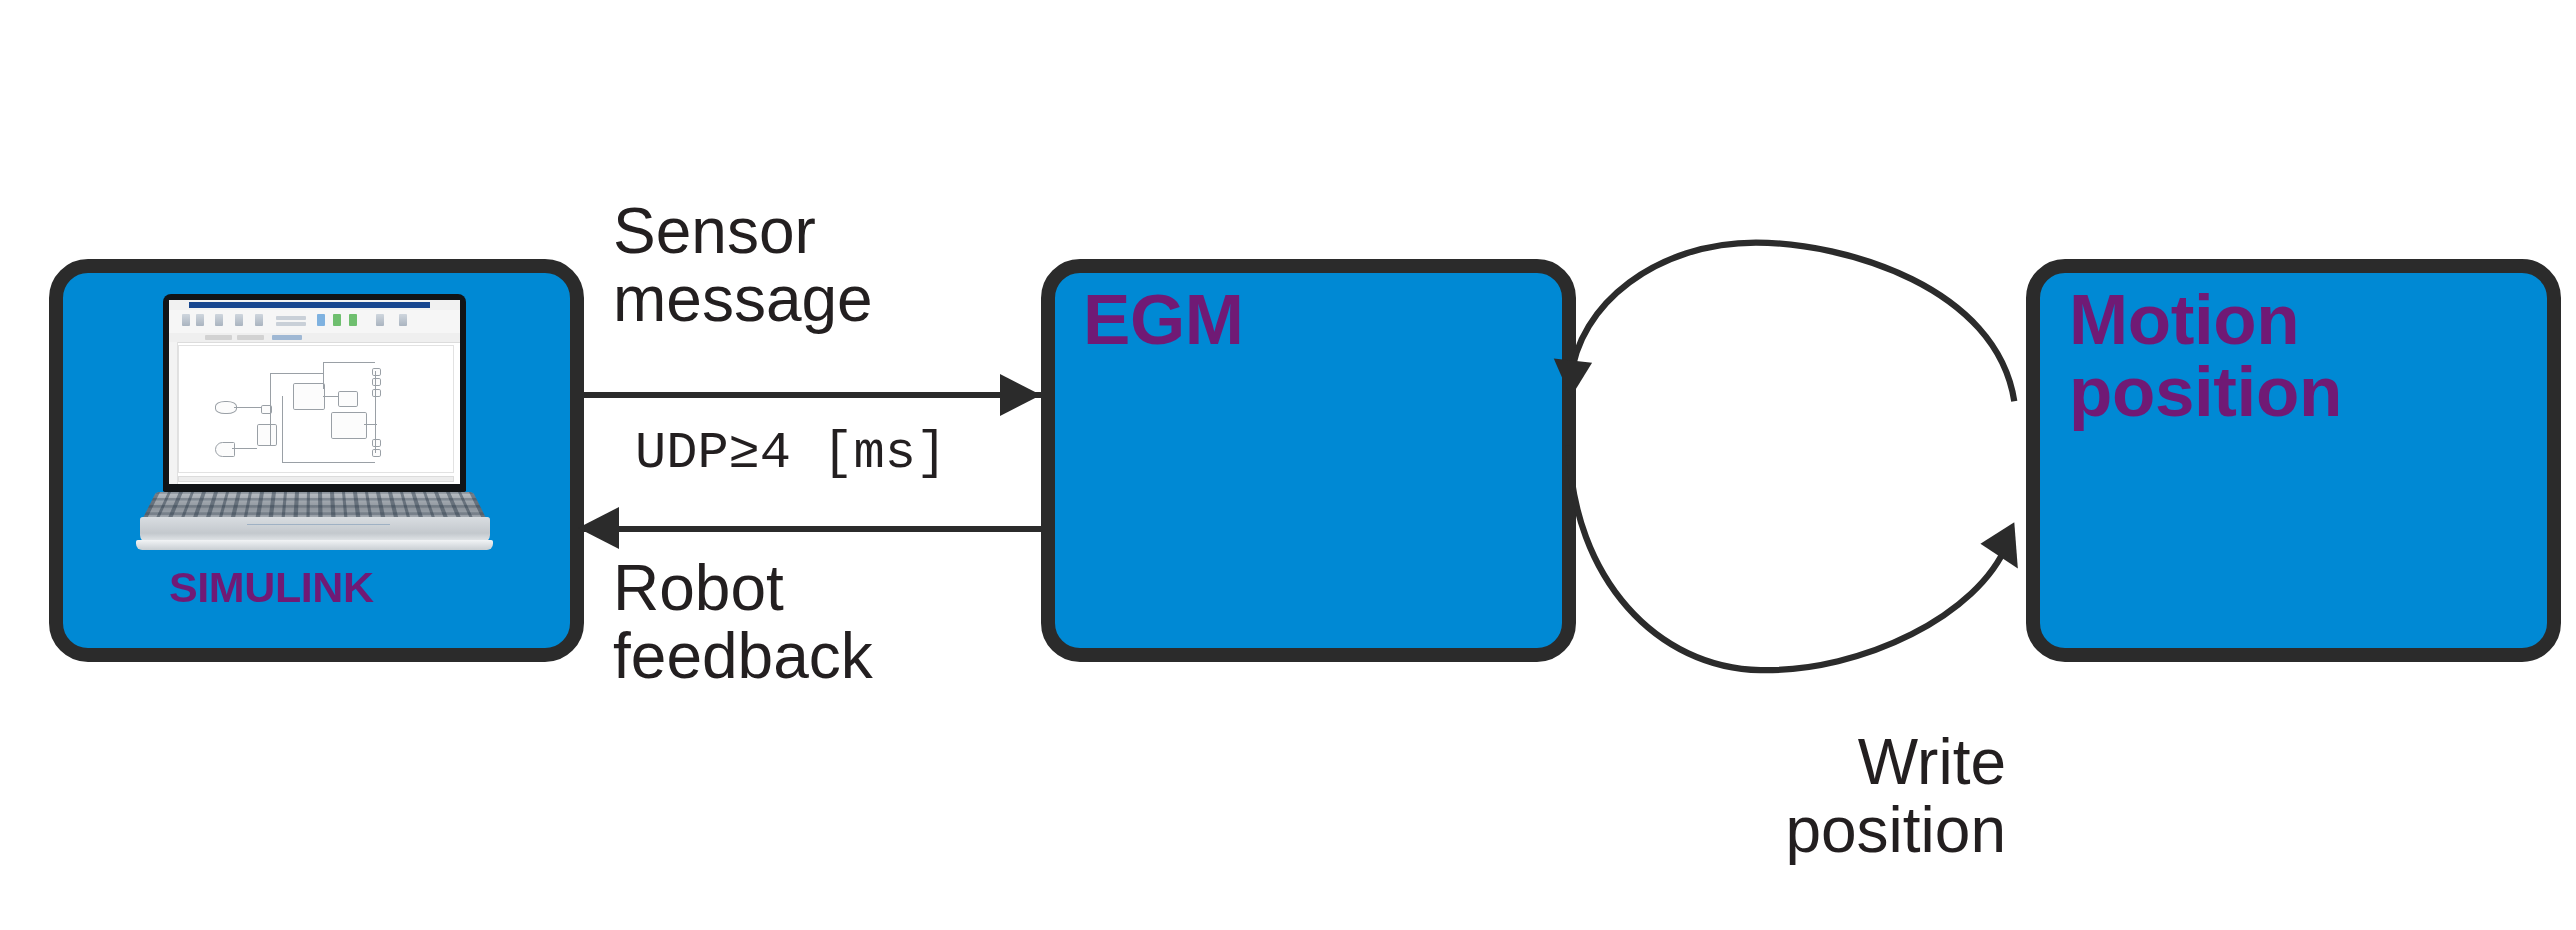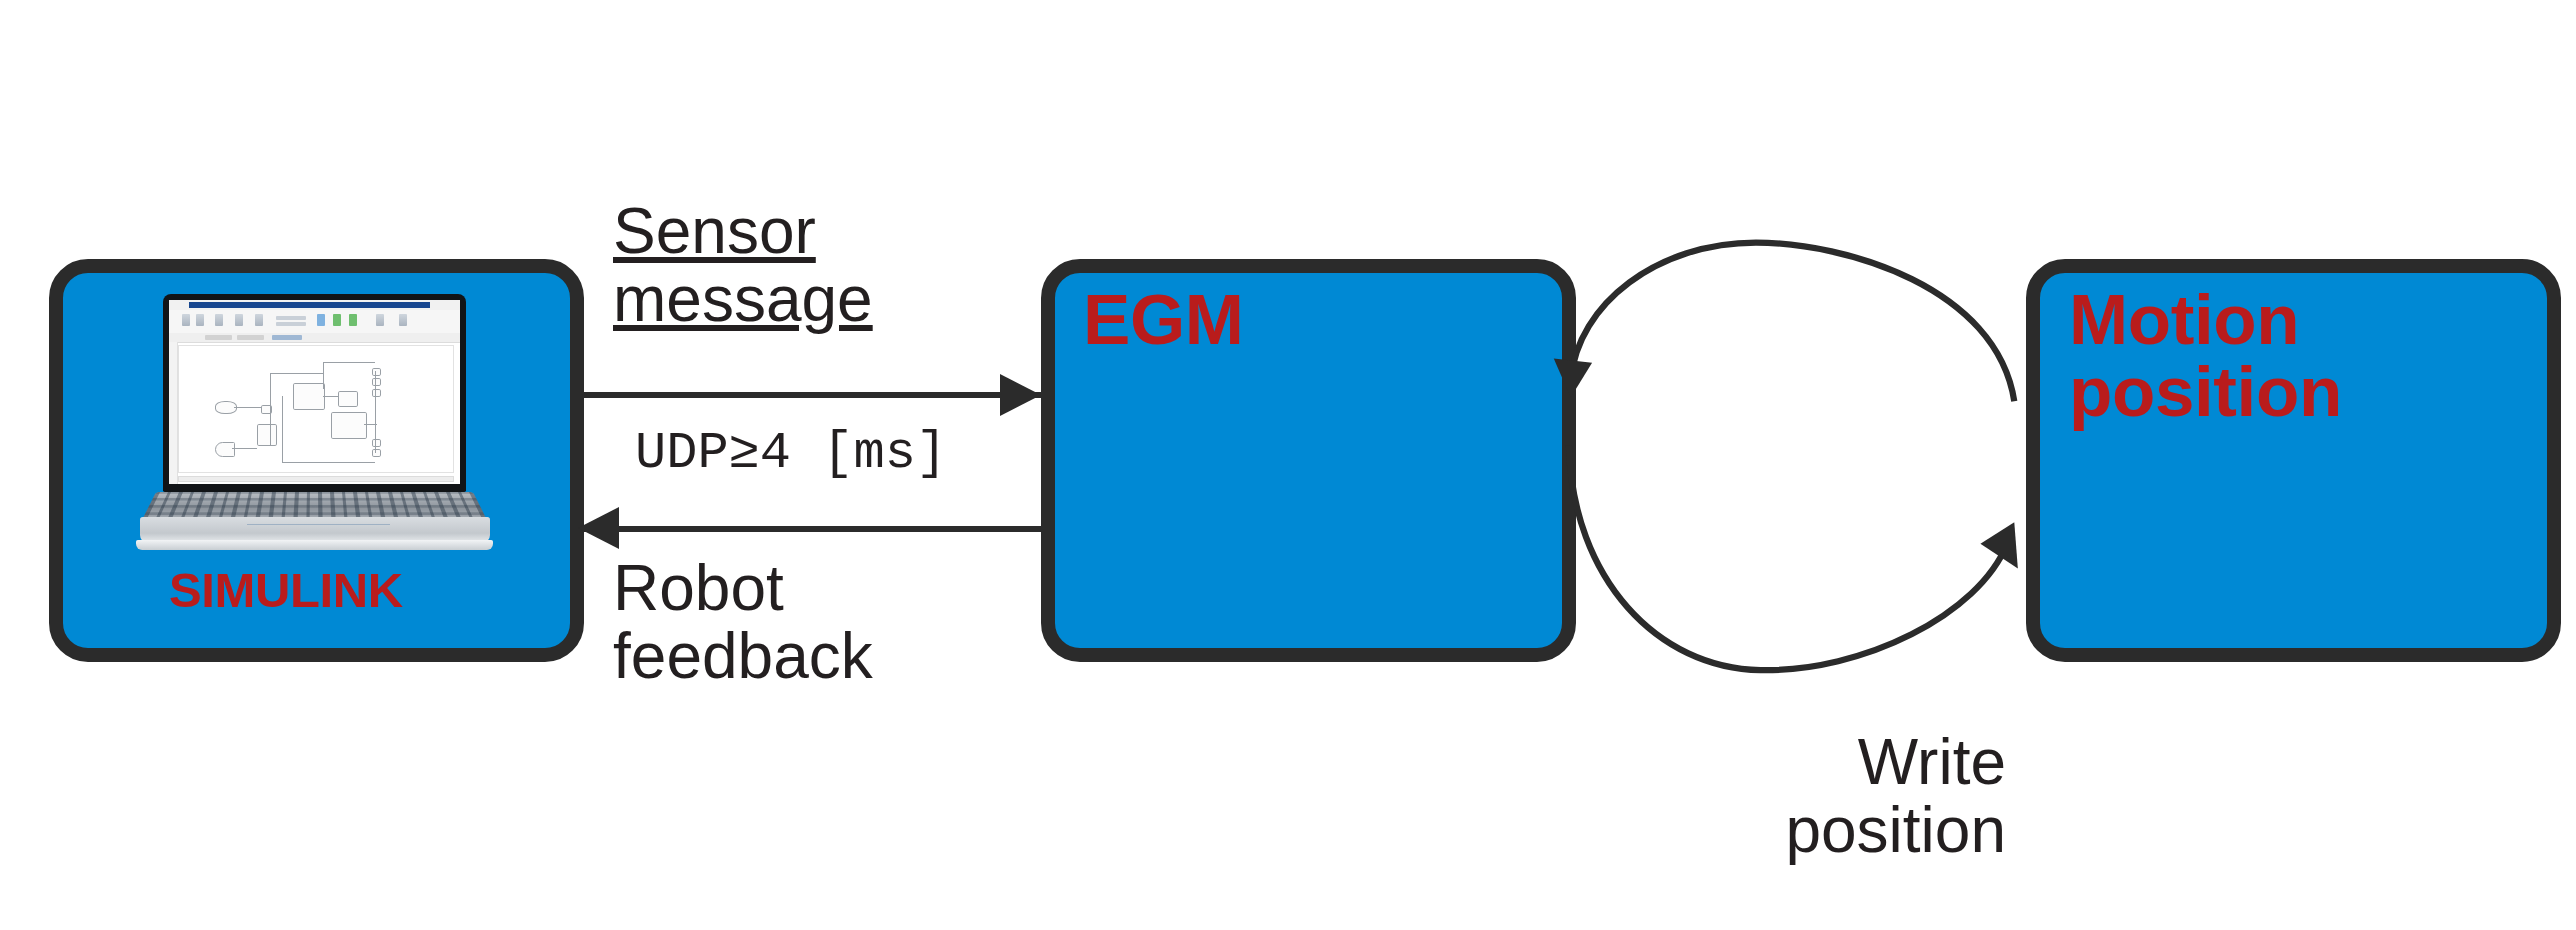--- a/index.html
+++ b/index.html
@@ -21,34 +21,34 @@
   
   .node {
     position: absolute;
     background: #0089D4;
     border: 14.3px solid #2b2b2b;
     border-radius: 39px;
     box-sizing: border-box;
   }
   .node-label {
     position: absolute;
-    color: #b91c1c;
+    color: #701a75;
     font-weight: bold;
     letter-spacing: -0.4px;
     line-height: 1.02;
     white-space: pre-line;
   }
 
   #box-simulink { left: 49px;  top: 259px; width: 535px; height: 403px; }
   #box-egm      { left: 1041px; top: 259px; width: 535px; height: 403px; }
   #box-motion   { left: 2026px; top: 259px; width: 535px; height: 403px; }
 
   #label-simulink {
     left: 169px; top: 566px;
-    font-size: 49px;
+    font-size: 43px;
   }
   #label-egm {
     left: 1083px; top: 284px;
     font-size: 71px;
   }
   #label-motion {
     left: 2069px; top: 284px;
     font-size: 71px;
   }
 
@@ -186,21 +186,21 @@
   #head-robot  { left: 578px; top: 507px; }
 
   
   .caption {
     position: absolute;
     color: #231f20;
     font-weight: normal;
     line-height: 1.06;
     white-space: pre-line;
   }
-  #cap-sensor   { left: 613px;  top: 198px; font-size: 64px; text-decoration: underline; }
+  #cap-sensor   { left: 613px;  top: 198px; font-size: 64px; }
   #cap-udp      { left: 635px;  top: 426px; font-size: 52px; font-family: Liberation Mono, monospace; }
   #cap-robot    { left: 613px;  top: 555px; font-size: 64px; }
   #cap-read     { left: 1632px; top: 10.7px;  font-size: 64px; text-align: center; width: 374px; }
   #cap-write    { left: 1632px; top: 729px; font-size: 64px; text-align: right;   width: 374px; }
 
   
   #loop-svg {
     position: absolute;
     left: 1551px; top: 223px;
     width: 499px; height: 481px;

